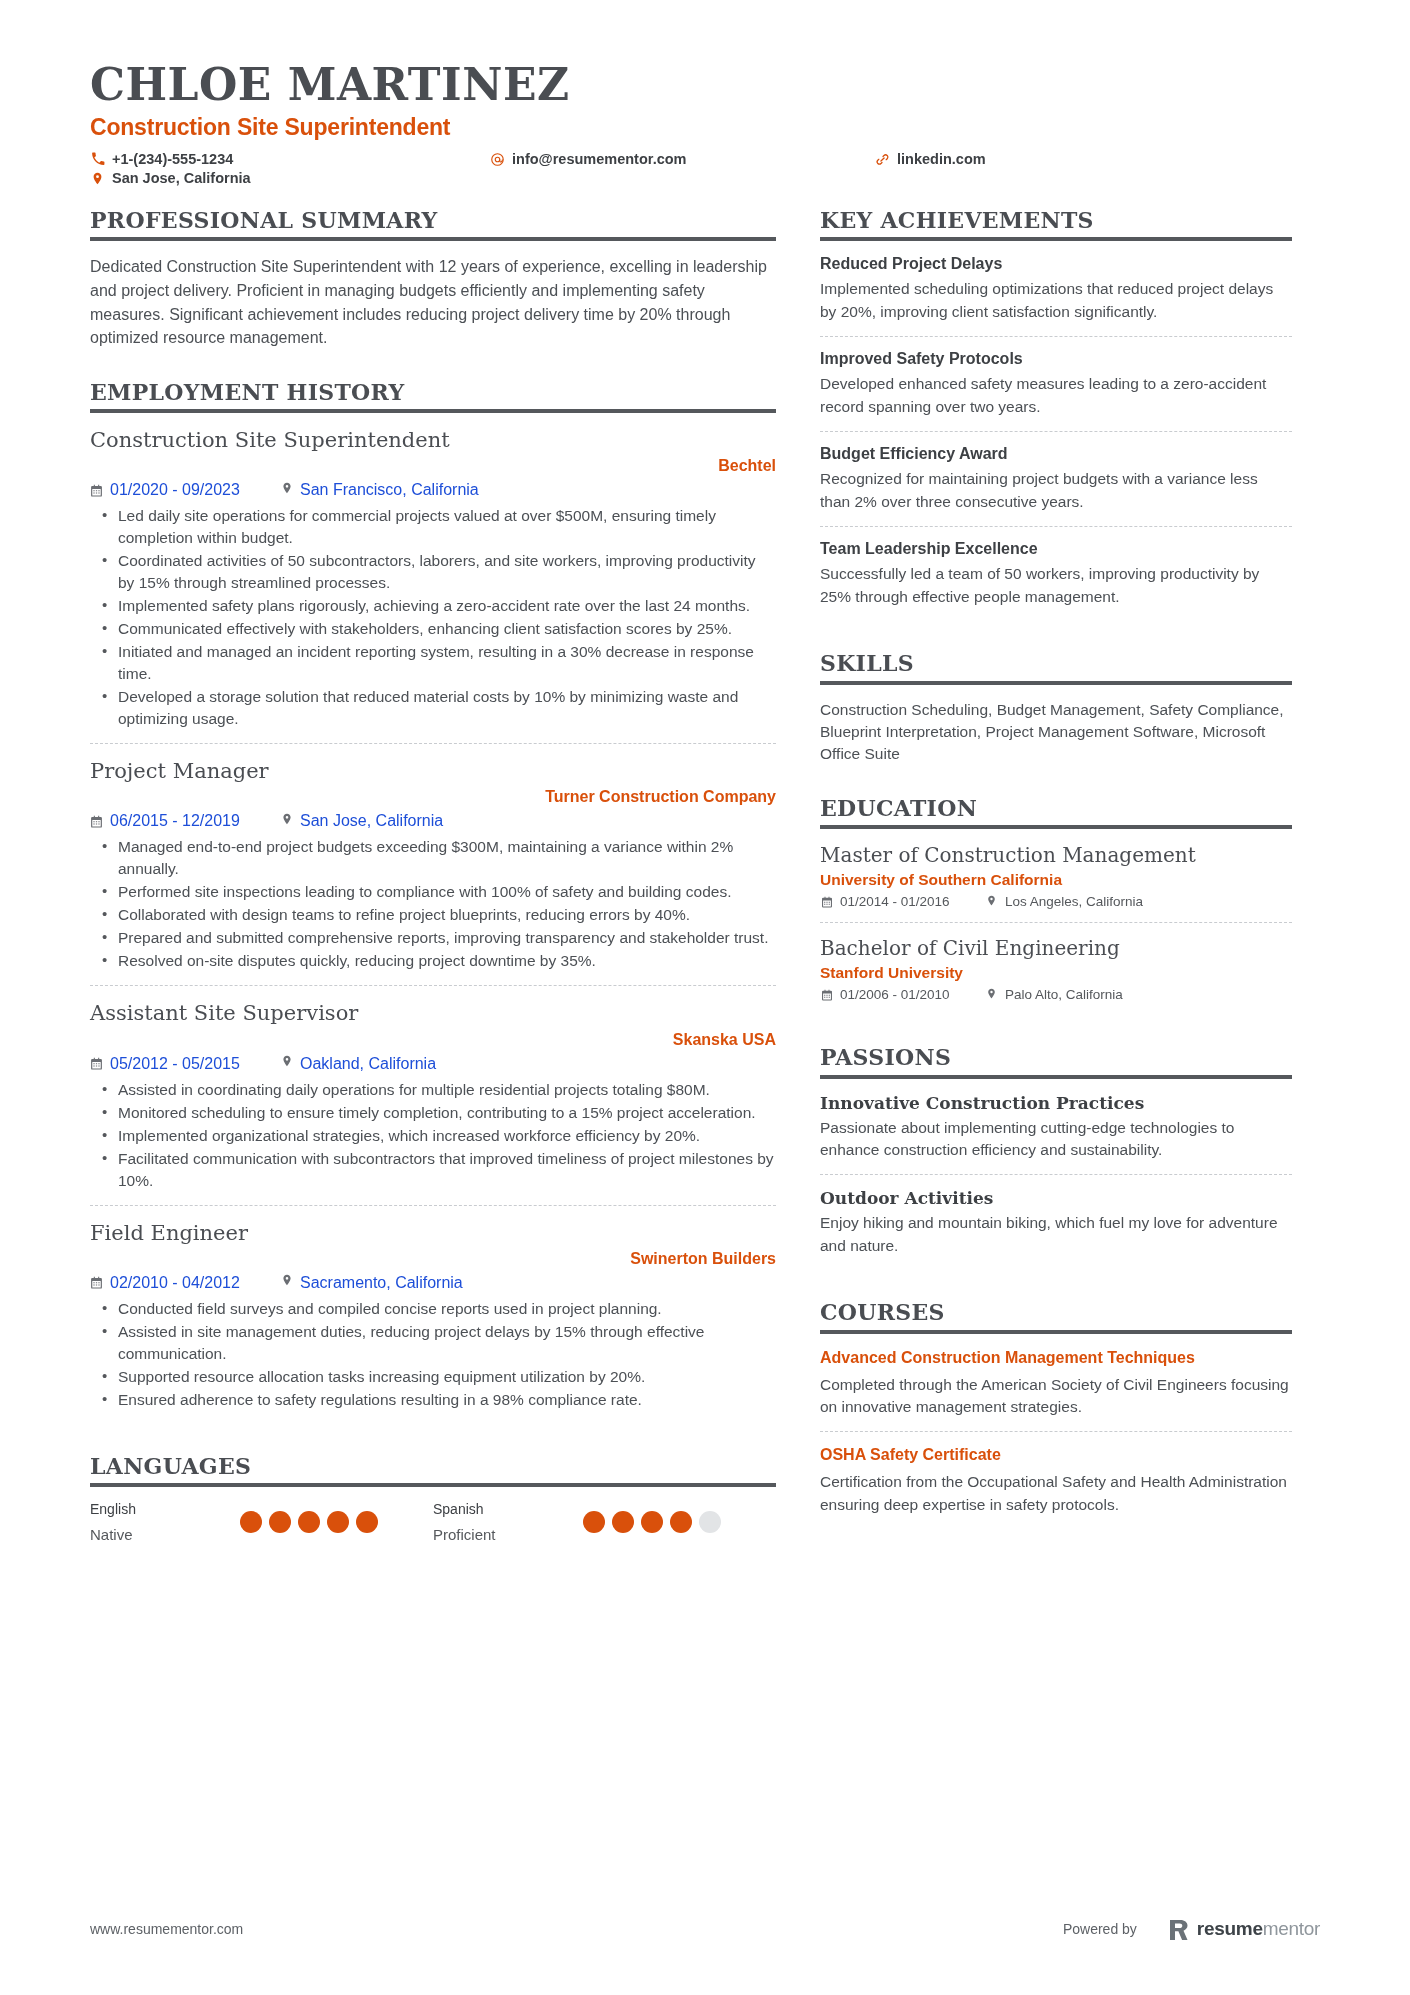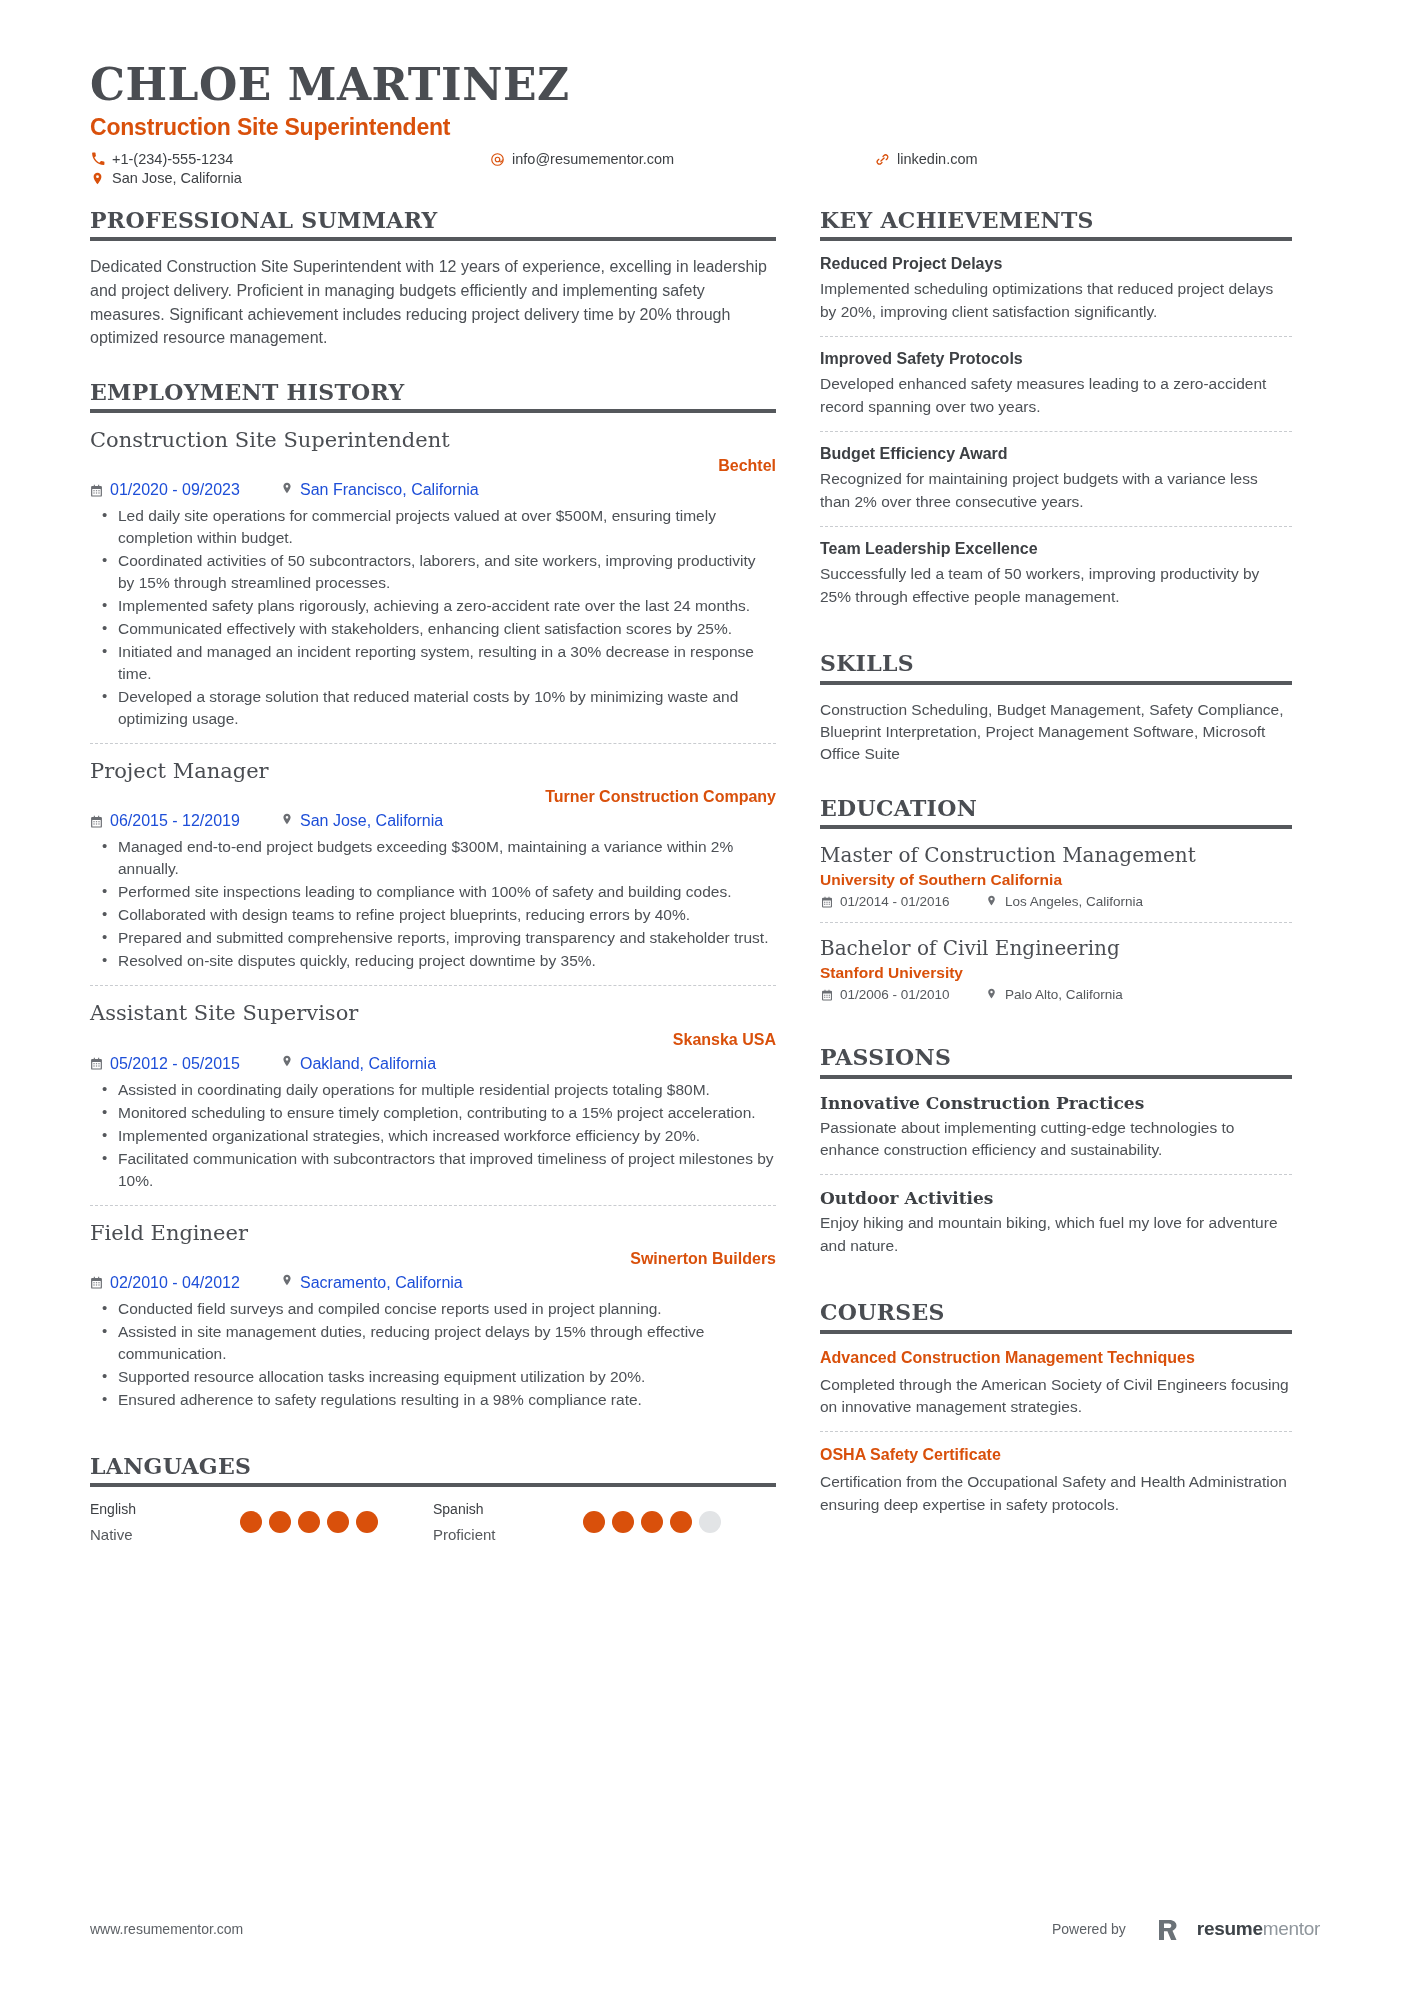--- a/index.html
+++ b/index.html
@@ -32,21 +32,21 @@
     font-size: 23px;
     font-weight: bold;
     color: #d9500b;
     margin-top: 6px;
     letter-spacing: -0.2px;
   }
   .contact-row {
     display: flex;
     margin-top: 10px;
     font-size: 14.5px;
-    font-weight: normal;
+    font-weight: bold;
     color: #3d4044;
   }
   .contact-row.second { margin-top: 3px; }
   .contact-item {
     display: flex;
     align-items: center;
     gap: 7px;
   }
   .c1 { width: 400px; }
   .c2 { width: 385px; }
@@ -204,21 +204,21 @@
     left: 90px;
     right: 90px;
     bottom: 55px;
     display: flex;
     justify-content: space-between;
     align-items: center;
     font-size: 14px;
     color: #5d6166;
   }
   .powered { display: flex; align-items: center; gap: 32px; }
-  .brand { display: flex; align-items: center; gap: 20px; }
+  .brand { display: flex; align-items: center; gap: 9px; }
   .brand-mark { width: 19px; height: 21px; }
   .brand-txt { font-size: 19px; letter-spacing: -0.3px; }
   .brand-txt b { color: #3d4348; font-weight: bold; }
   .brand-txt span { color: #8f969c; }
 </style>
 </head>
 <body>
 
 <div class="page">
 

